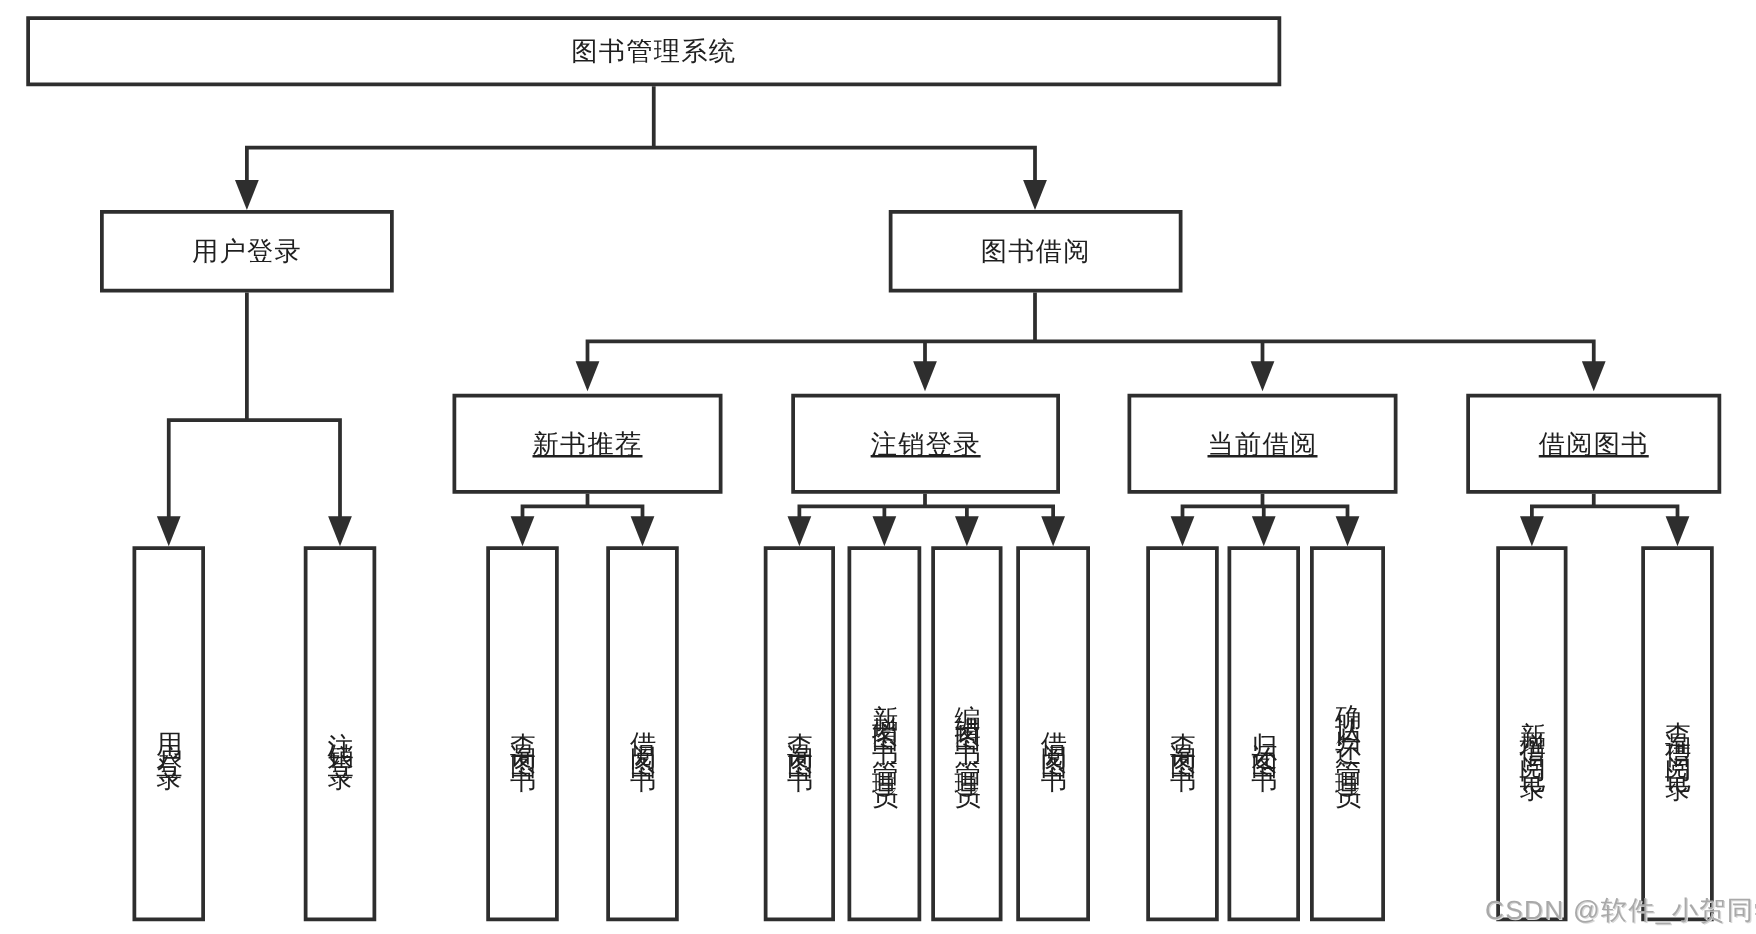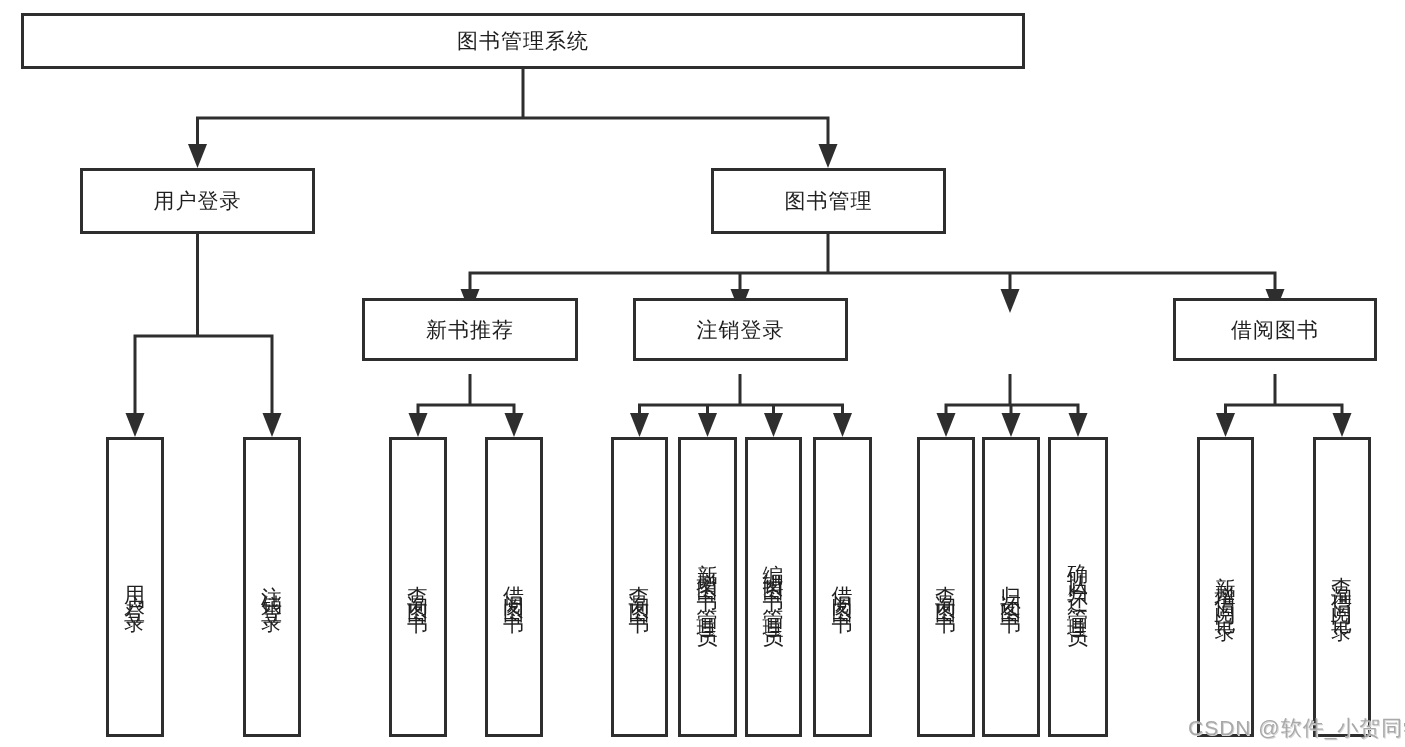--- a/index.html
+++ b/index.html
@@ -30,21 +30,21 @@
     box-sizing: border-box;
     display: flex;
     align-items: center;
     justify-content: center;
     color: #1f1f1f;
     font-size: 21px;
     letter-spacing: 1px;
     white-space: nowrap;
     z-index: 2;
   }
-  .lvl3 { top: 298px; height: 63px; }
+  .lvl3 { top: 315px; height: 80px; text-decoration: underline; }
   .vnode { top: 437px; height: 300px; }
   .vnode .vtext {
     writing-mode: vertical-rl;
     text-orientation: mixed;
     letter-spacing: 9px;
     font-size: 21px;
     line-height: 1.0;
   }
   .watermark {
     position: absolute;
@@ -104,28 +104,31 @@
   </svg>
 
   <div class="node" style="left:21px; top:13px; width:1004px; height:56px;">
     <span>图书管理系统</span>
   </div>
 
   <div class="node" style="left:80px; top:168px; width:235px; height:66px;">
     <span>用户登录</span>
   </div>
   <div class="node" style="left:711px; top:168px; width:235px; height:66px;">
-    <span>图书管理</span>
+    <span>图书借阅</span>
   </div>
 
   <div class="node lvl3" style="left:362px; width:216px;">
     <span>新书推荐</span>
   </div>
   <div class="node lvl3" style="left:633px; width:215px;">
     <span>注销登录</span>
+  </div>
+  <div class="node lvl3" style="left:902px; width:216px;">
+    <span>当前借阅</span>
   </div>
   <div class="node lvl3" style="left:1173px; width:204px;">
     <span>借阅图书</span>
   </div>
 
   <div class="node vnode" style="left:106px; width:58px;">
     <span class="vtext">用户登录</span>
   </div>
   <div class="node vnode" style="left:243px; width:58px;">
     <span class="vtext">注销登录</span>

